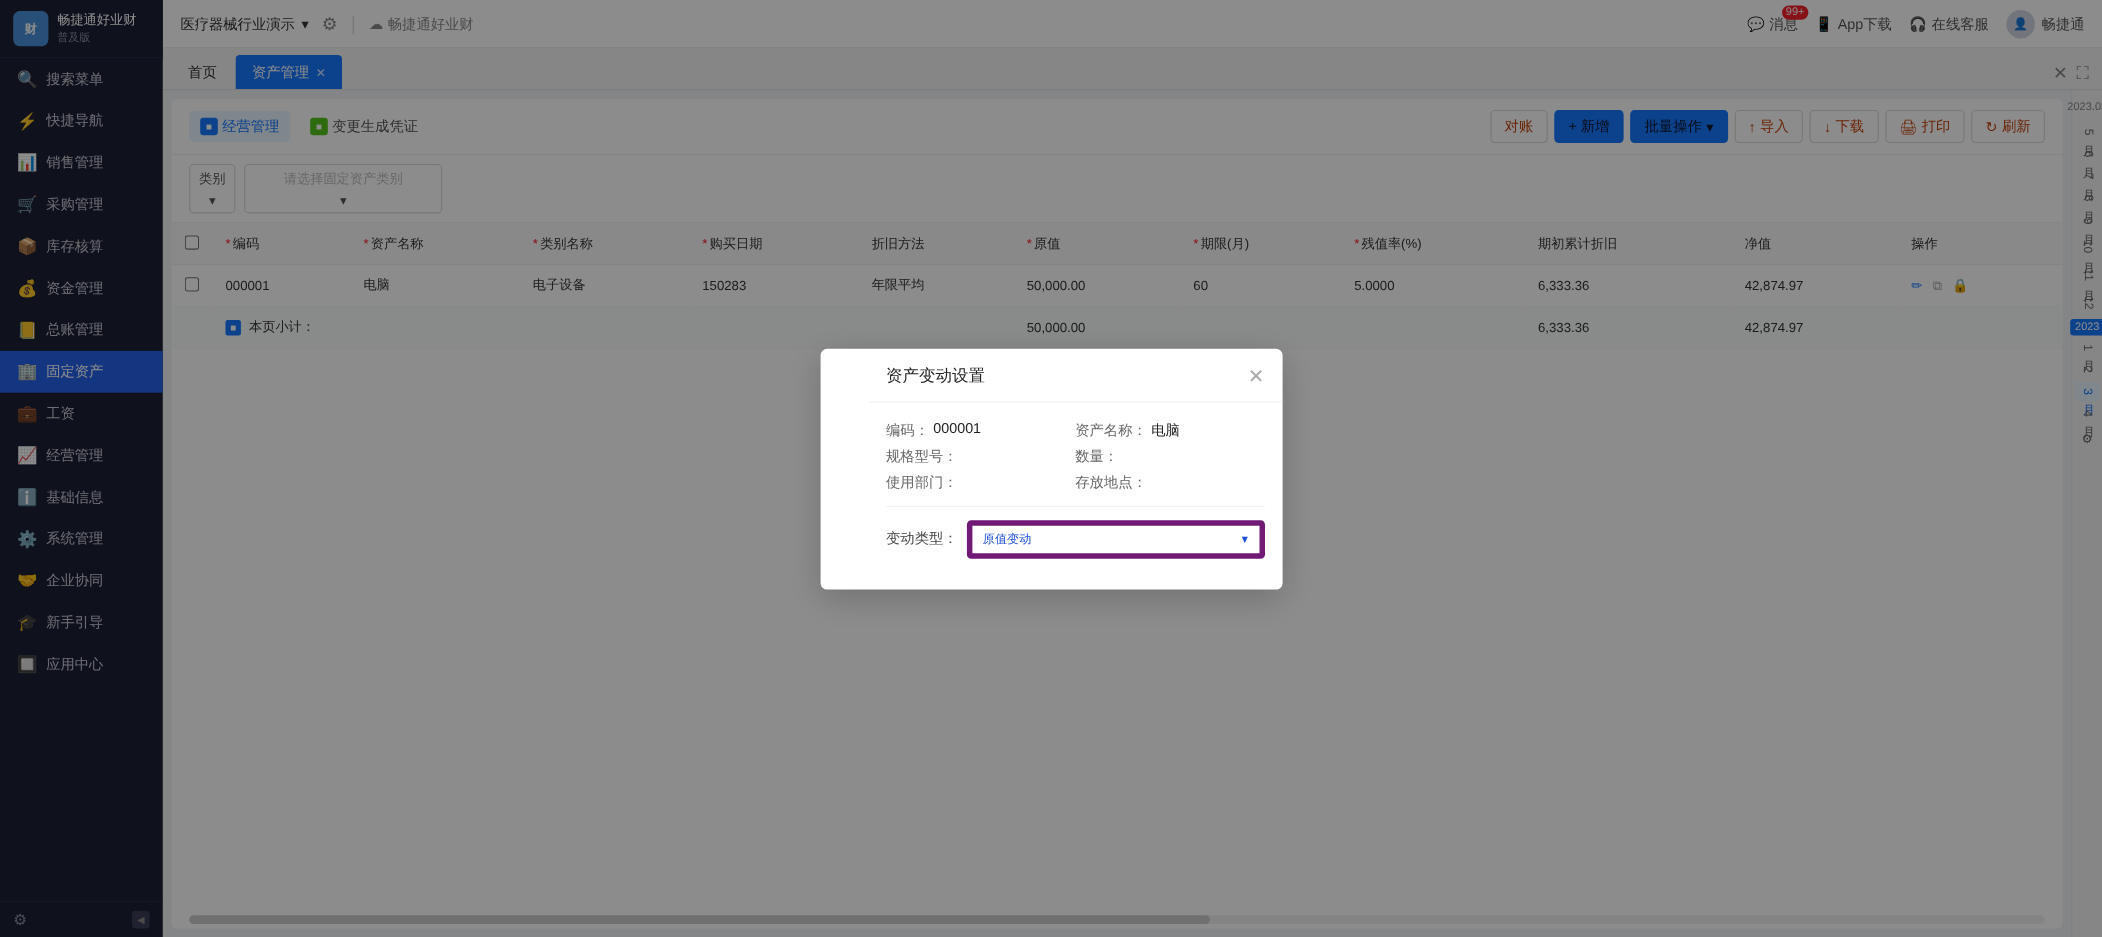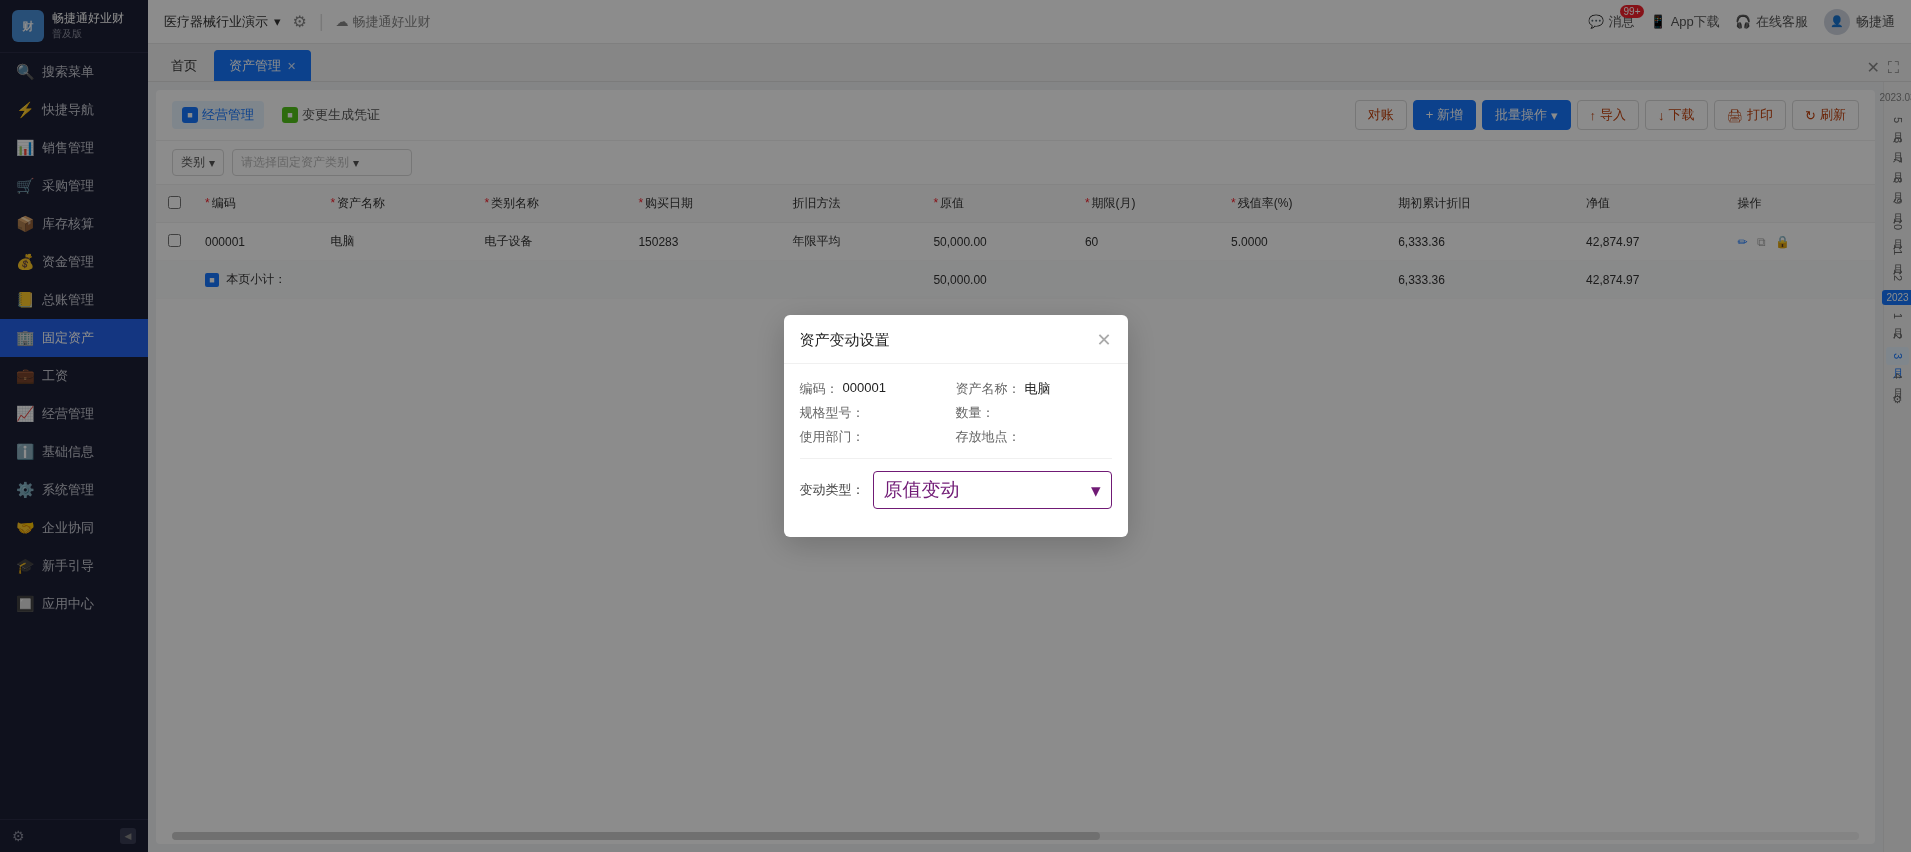--- a/index.html
+++ b/index.html
@@ -210,37 +210,38 @@
       padding: 5px 12px;
       border-radius: 4px;
       cursor: pointer;
       font-size: 13px;
       border: 1px solid #d9d9d9;
       background: #fff;
       color: #555;
       display: flex; align-items: center; gap: 4px;
     }
     .btn-primary {
-      background: #1677ff; color: #ffffff; border-color: #1677ff;
+      background: #1677ff; color: #0f172a; border-color: #1677ff;
     }
     .btn-outline {
       background: #fff; color: #c2410c; border: 1px solid #d9d9d9;
     }
 
     
     .filter-bar {
       padding: 8px 16px;
       display: flex; align-items: center; gap: 8px;
       border-bottom: 1px solid #f0f0f0;
     }
     .filter-select {
       display: flex; align-items: center; gap: 4px;
       border: 1px solid #d9d9d9; border-radius: 4px;
       padding: 4px 8px; cursor: pointer; font-size: 12px; color: #555;
       background: #fff;
+      flex-direction: column;
     }
 
     
     .table-container {
       flex: 1; overflow: auto;
     }
     table { width: 100%; border-collapse: collapse; font-size: 12px; }
     thead th {
       background: #fafafa;
       padding: 10px 12px;
@@ -313,23 +314,24 @@
       position: fixed; inset: 0;
       background: rgba(0,0,0,0.45);
       display: flex; align-items: center; justify-content: center;
       z-index: 1000;
     }
 
     
     .dialog {
       background: #fff;
       border-radius: 6px;
-      width: 344px;
+      width: 420px;
       box-shadow: 0 8px 32px rgba(0,0,0,0.2);
       overflow: hidden;
+      padding-left: 44px;
     }
     .dialog-header {
       padding: 14px 16px 12px;
       border-bottom: 1px solid #f0f0f0;
       display: flex; align-items: center; justify-content: space-between;
       font-size: 15px; font-weight: 500; color: #222;
     }
     .dialog-close {
       color: #aaa; cursor: pointer; font-size: 18px;
     }
@@ -344,24 +346,24 @@
     .info-value { color: #222; }
     .dialog-divider { border: none; border-top: 1px solid #f0f0f0; margin: 8px 0 12px; }
     .dialog-form-row {
       display: flex; align-items: center; gap: 8px;
       margin-bottom: 12px;
     }
     .form-label { font-size: 13px; color: #444; white-space: nowrap; min-width: 60px; }
     .form-select-box {
       flex: 1;
       display: flex; align-items: center;
-      border: 1px solid #701a75; border-radius: 4px;
+      border: 5px solid #701a75; border-radius: 4px;
       padding: 5px 10px;
       cursor: pointer;
-      font-size: 19px; color: #701a75;
+      font-size: 11px; color: #1d4ed8;
       justify-content: space-between;
     }
     .form-input {
       border: 1px solid #d9d9d9; border-radius: 4px;
       padding: 5px 10px; font-size: 13px; color: #333;
       flex: 1;
     }
     .form-input-required {
       border: 1px solid #d9d9d9; border-radius: 4px;
       padding: 5px 10px; font-size: 13px; color: #bbb;

